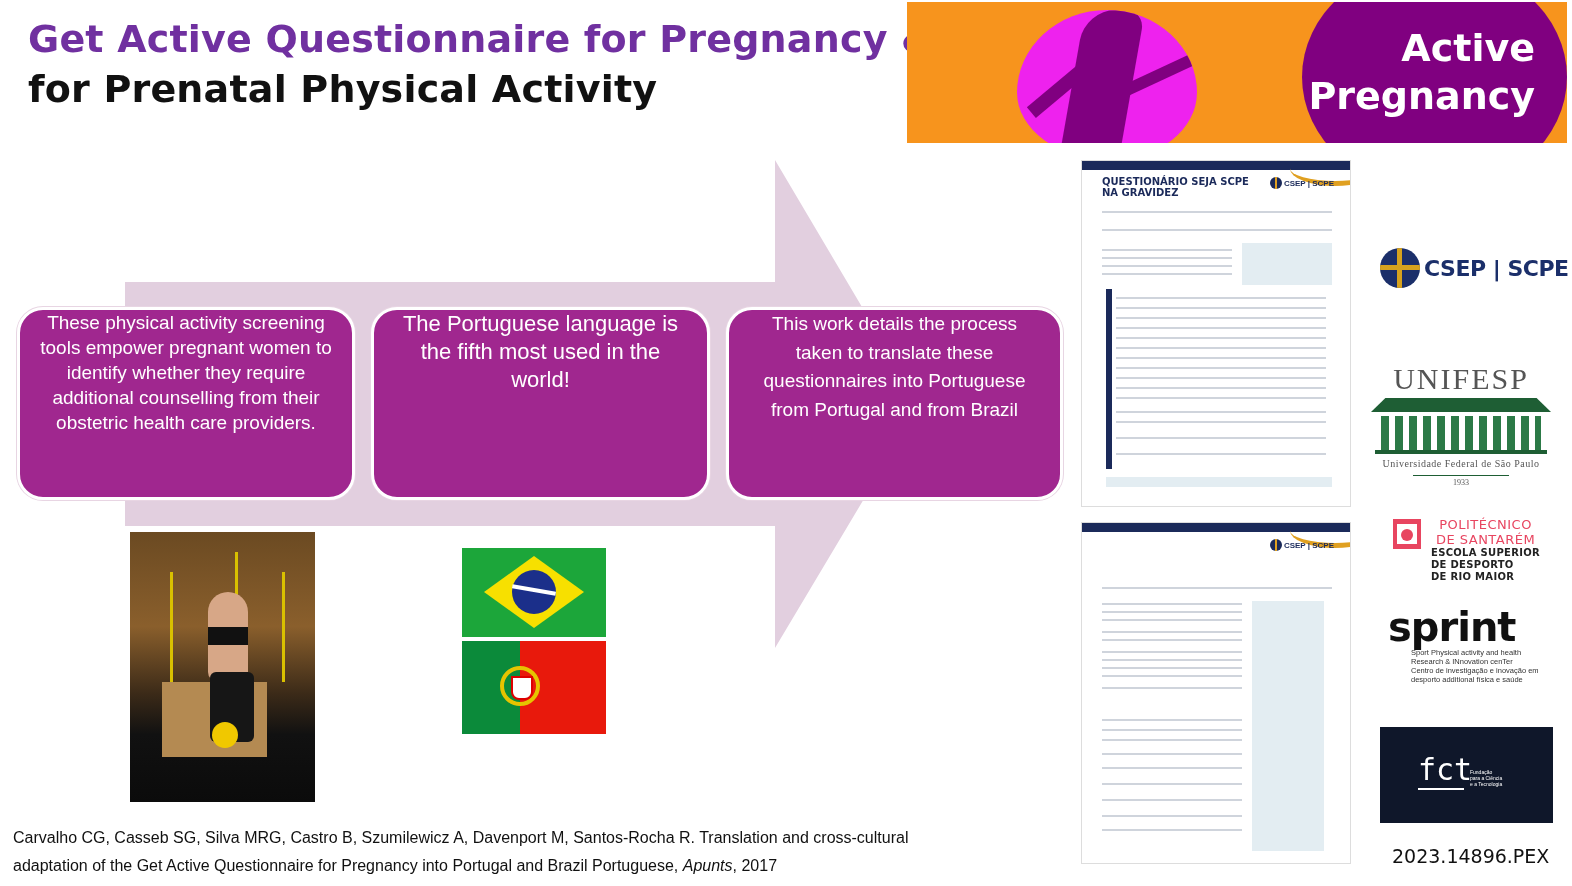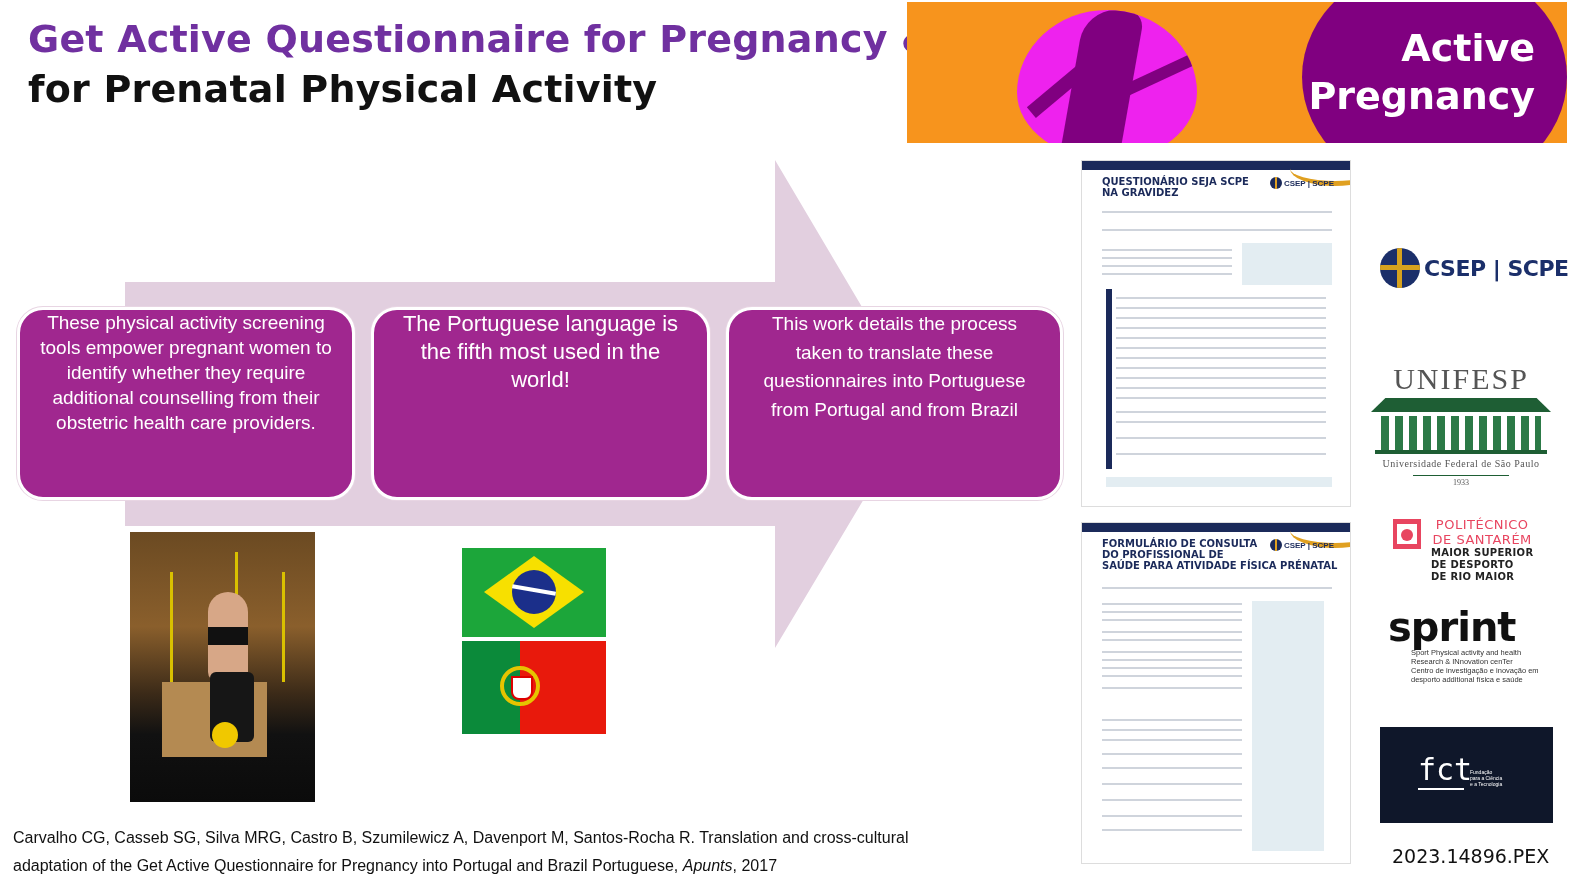--- a/index.html
+++ b/index.html
@@ -177,25 +177,20 @@
   <div class="line" style="left:34px;top:250px;width:210px;"></div>
   <div class="line" style="left:34px;top:260px;width:210px;"></div>
   <div class="line" style="left:34px;top:276px;width:210px;"></div>
   <div class="line" style="left:34px;top:292px;width:210px;"></div>
   <div class="bluebox" style="left:24px;top:316px;width:226px;height:10px;"></div>
 </div>
 
 <div class="abs doc doc2">
   <div class="hdr"></div>
   <div class="swoosh"></div>
-  <div class="dtitle">
-    <div>FORMULÁRIO DE CONSULTA</div>
-    <div>DO PROFISSIONAL DE</div>
-    <div>SAÚDE PARA ATIVIDADE FÍSICA PRÉNATAL</div>
-  </div>
   <div class="dlogo">
       <span class="c"></span>
       <span>CSEP | SCPE</span>
     </div>
   <div class="line" style="left:20px;top:64px;width:230px;"></div>
   <div class="bluebox" style="left:170px;top:78px;width:72px;height:250px;"></div>
   <div class="line" style="left:20px;top:80px;width:140px;"></div>
   <div class="line" style="left:20px;top:88px;width:140px;"></div>
   <div class="line" style="left:20px;top:96px;width:140px;"></div>
   <div class="line" style="left:20px;top:108px;width:140px;"></div>
@@ -239,21 +234,21 @@
   <div class="ico">
       <div class="t"></div>
       <div class="b"></div>
       <div class="sl"></div>
       <div class="sr"></div>
       <div class="d"></div>
     </div>
   <div class="txt">
     <div class="r">POLITÉCNICO</div>
     <div class="r">DE SANTARÉM</div>
-    <div class="k">MAIOR SUPERIOR</div>
+    <div class="k">ESCOLA SUPERIOR</div>
     <div class="k">DE DESPORTO</div>
     <div class="k">DE RIO MAIOR</div>
   </div>
 </div>
 
 <div class="abs sprint">
   <div class="big">sprint</div>
   <div class="sm">Sport Physical activity and health</div>
   <div class="sm">Research &amp; INnovation cenTer</div>
   <div class="sm">Centro de investigação e inovação em</div>

